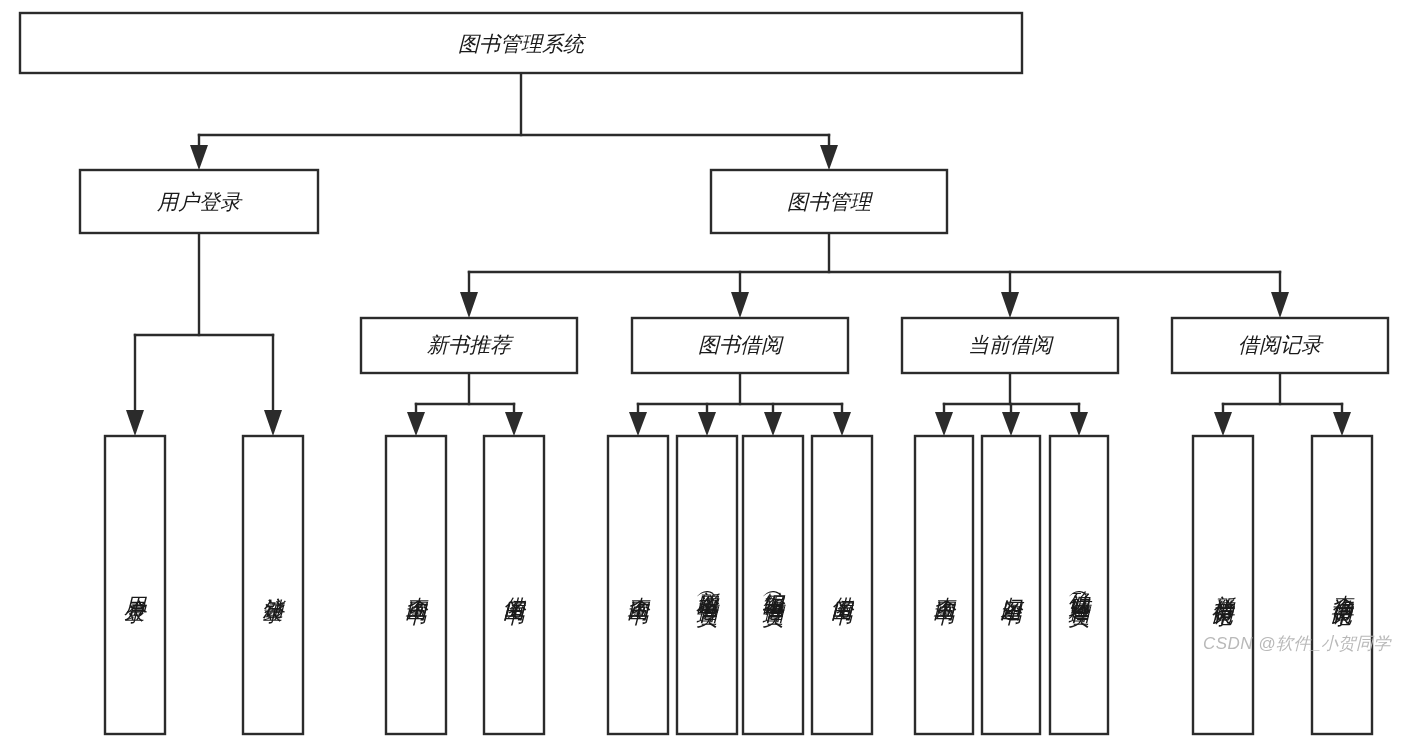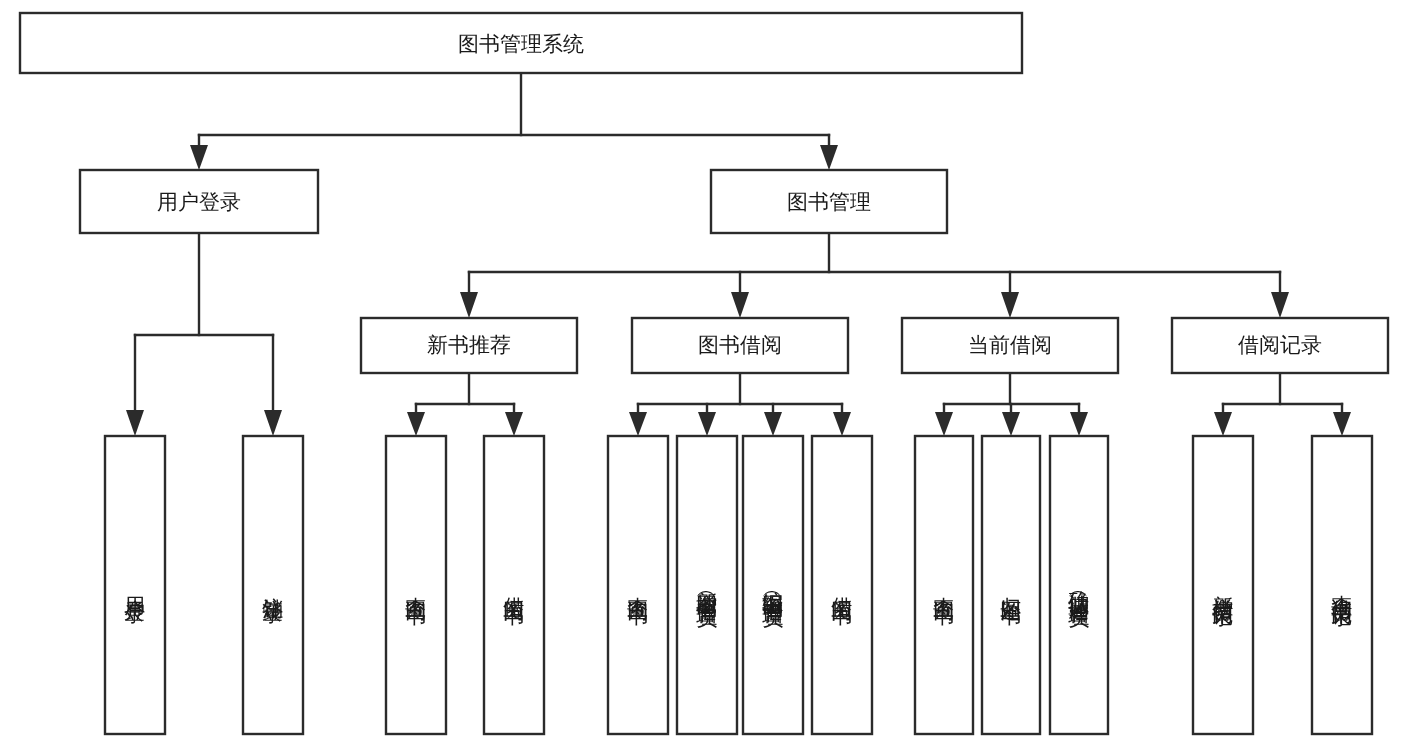--- a/index.html
+++ b/index.html
@@ -10,20 +10,21 @@
   body {
     width: 1405px;
     height: 747px;
     font-family: "Liberation Sans", "DejaVu Sans", sans-serif;
     overflow: hidden;
   }
   #diagram-root {
     position: relative;
     width: 1405px;
     height: 661px;
+    font-style: italic;
   }
   svg#diagram-svg {
     position: absolute;
     left: 0;
     top: 0;
     width: 1405px;
     height: 747px;
   }
   .node-box {
     fill: #ffffff;
@@ -215,13 +216,14 @@
   <div class="leaf-label" style="left:608px;  top:436px; width:60px; height:298px;">查询图书</div>
   <div class="leaf-label" style="left:677px;  top:436px; width:60px; height:298px;">新增图书（管理员）</div>
   <div class="leaf-label" style="left:743px;  top:436px; width:60px; height:298px;">编辑图书（管理员）</div>
   <div class="leaf-label" style="left:812px;  top:436px; width:60px; height:298px;">借阅图书</div>
   <div class="leaf-label" style="left:915px;  top:436px; width:58px; height:298px;">查询图书</div>
   <div class="leaf-label" style="left:982px;  top:436px; width:58px; height:298px;">归还图书</div>
   <div class="leaf-label" style="left:1050px; top:436px; width:58px; height:298px;">确认归还（管理员）</div>
   <div class="leaf-label" style="left:1193px; top:436px; width:60px; height:298px;">新增借阅记录</div>
   <div class="leaf-label" style="left:1312px; top:436px; width:60px; height:298px;">查询借阅记录</div>
 
+  <div class="watermark">CSDN @软件_小贺同学</div>
 </div>
 
 </body></html>

